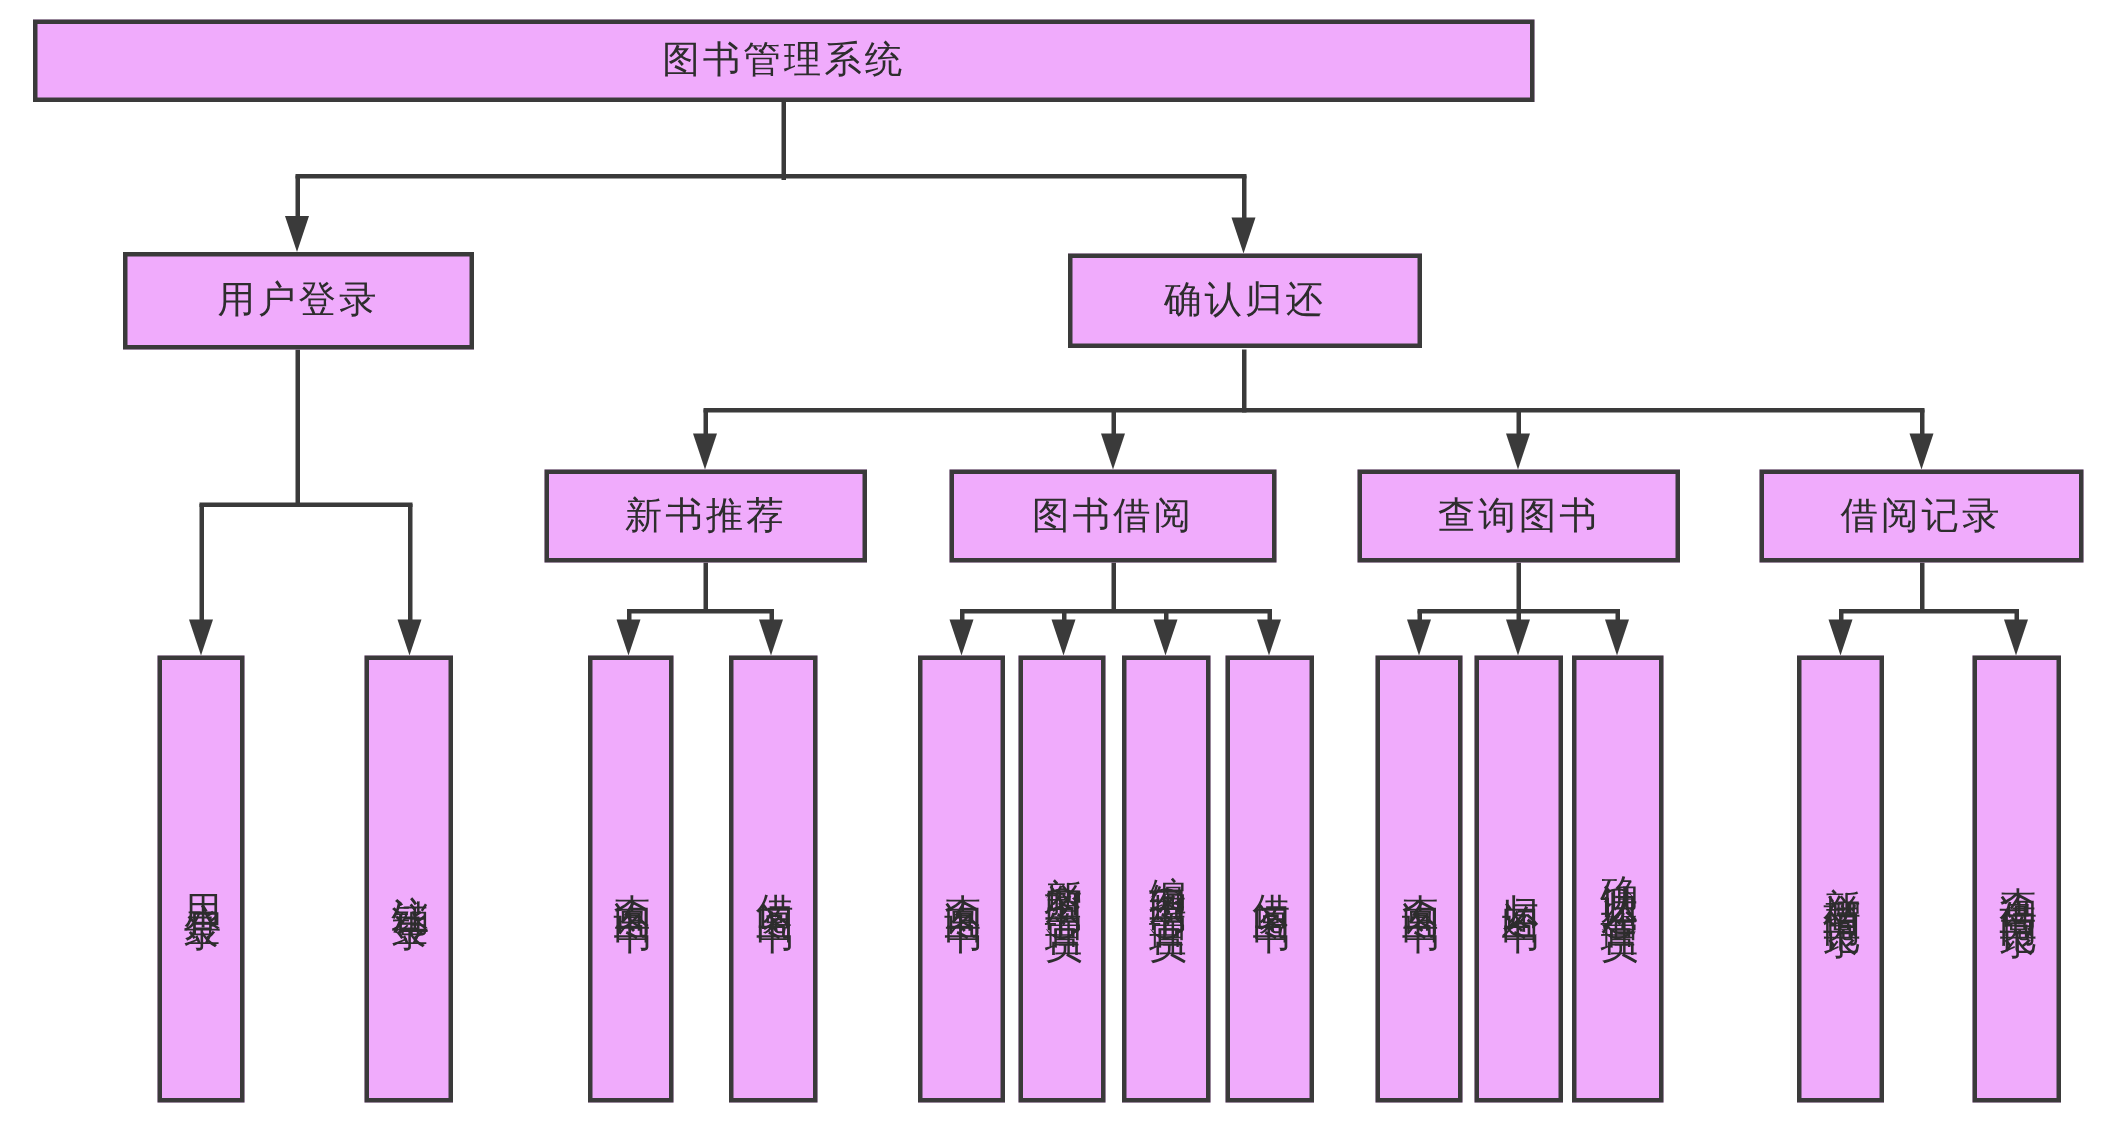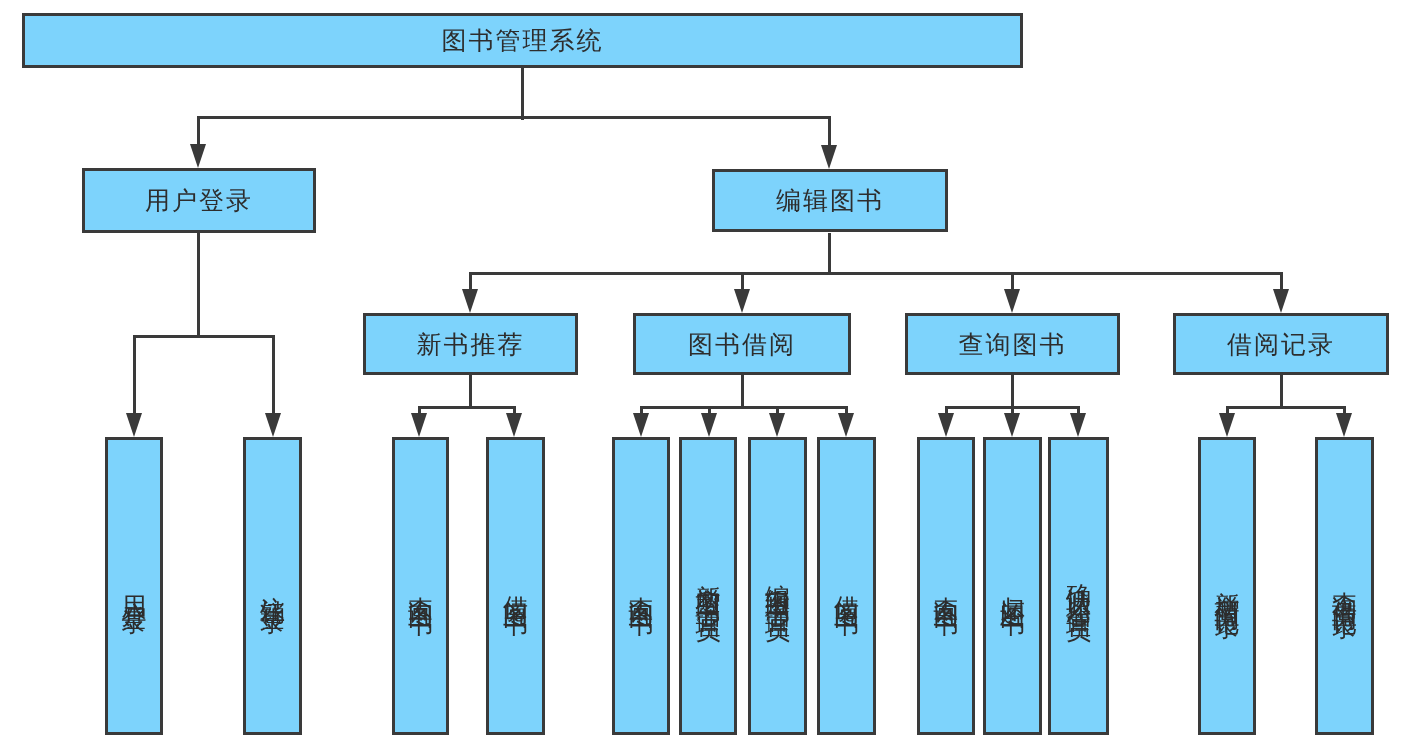--- a/index.html
+++ b/index.html
@@ -7,21 +7,21 @@
     position:relative;
     width:1405px;height:747px;
     background:var(--bg,#ffffff);
     font-family:"Liberation Sans","DejaVu Sans",sans-serif;
     overflow:hidden;
   }
   .node{
     position:absolute;
     box-sizing:border-box;
     border:3px solid var(--line,#3a3a3a);
-    background:#7dd3fc;
+    background:#f0abfc;
     display:flex;
     align-items:center;
     justify-content:center;
     text-align:right;
   }
   .node .label{
     color:var(--text,#2d2d2d);
     font-size:25px;
     letter-spacing:2px;
     white-space:nowrap;
@@ -111,21 +111,21 @@
     <div class="arrow-head" style="left: 1219px; top: 413px;"></div>
     <div class="vline" style="left: 1342.5px; top: 407px; width: 3px; height: 10px;"></div>
     <div class="arrow-head" style="left: 1336px; top: 413px;"></div>
     <div class="node" style="left: 22px; top: 13px; width: 1001px; height: 55px;">
       <span class="label">图书管理系统</span>
     </div>
     <div class="node" style="left: 82px; top: 168px; width: 234px; height: 65px;">
       <span class="label">用户登录</span>
     </div>
     <div class="node" style="left: 712px; top: 169px; width: 236px; height: 63px;">
-      <span class="label">编辑图书</span>
+      <span class="label">确认归还</span>
     </div>
     <div class="node" style="left: 363px; top: 313px; width: 215px; height: 62px;">
       <span class="label">新书推荐</span>
     </div>
     <div class="node" style="left: 633px; top: 313px; width: 218px; height: 62px;">
       <span class="label">图书借阅</span>
     </div>
     <div class="node" style="left: 905px; top: 313px; width: 215px; height: 62px;">
       <span class="label">查询图书</span>
     </div>

